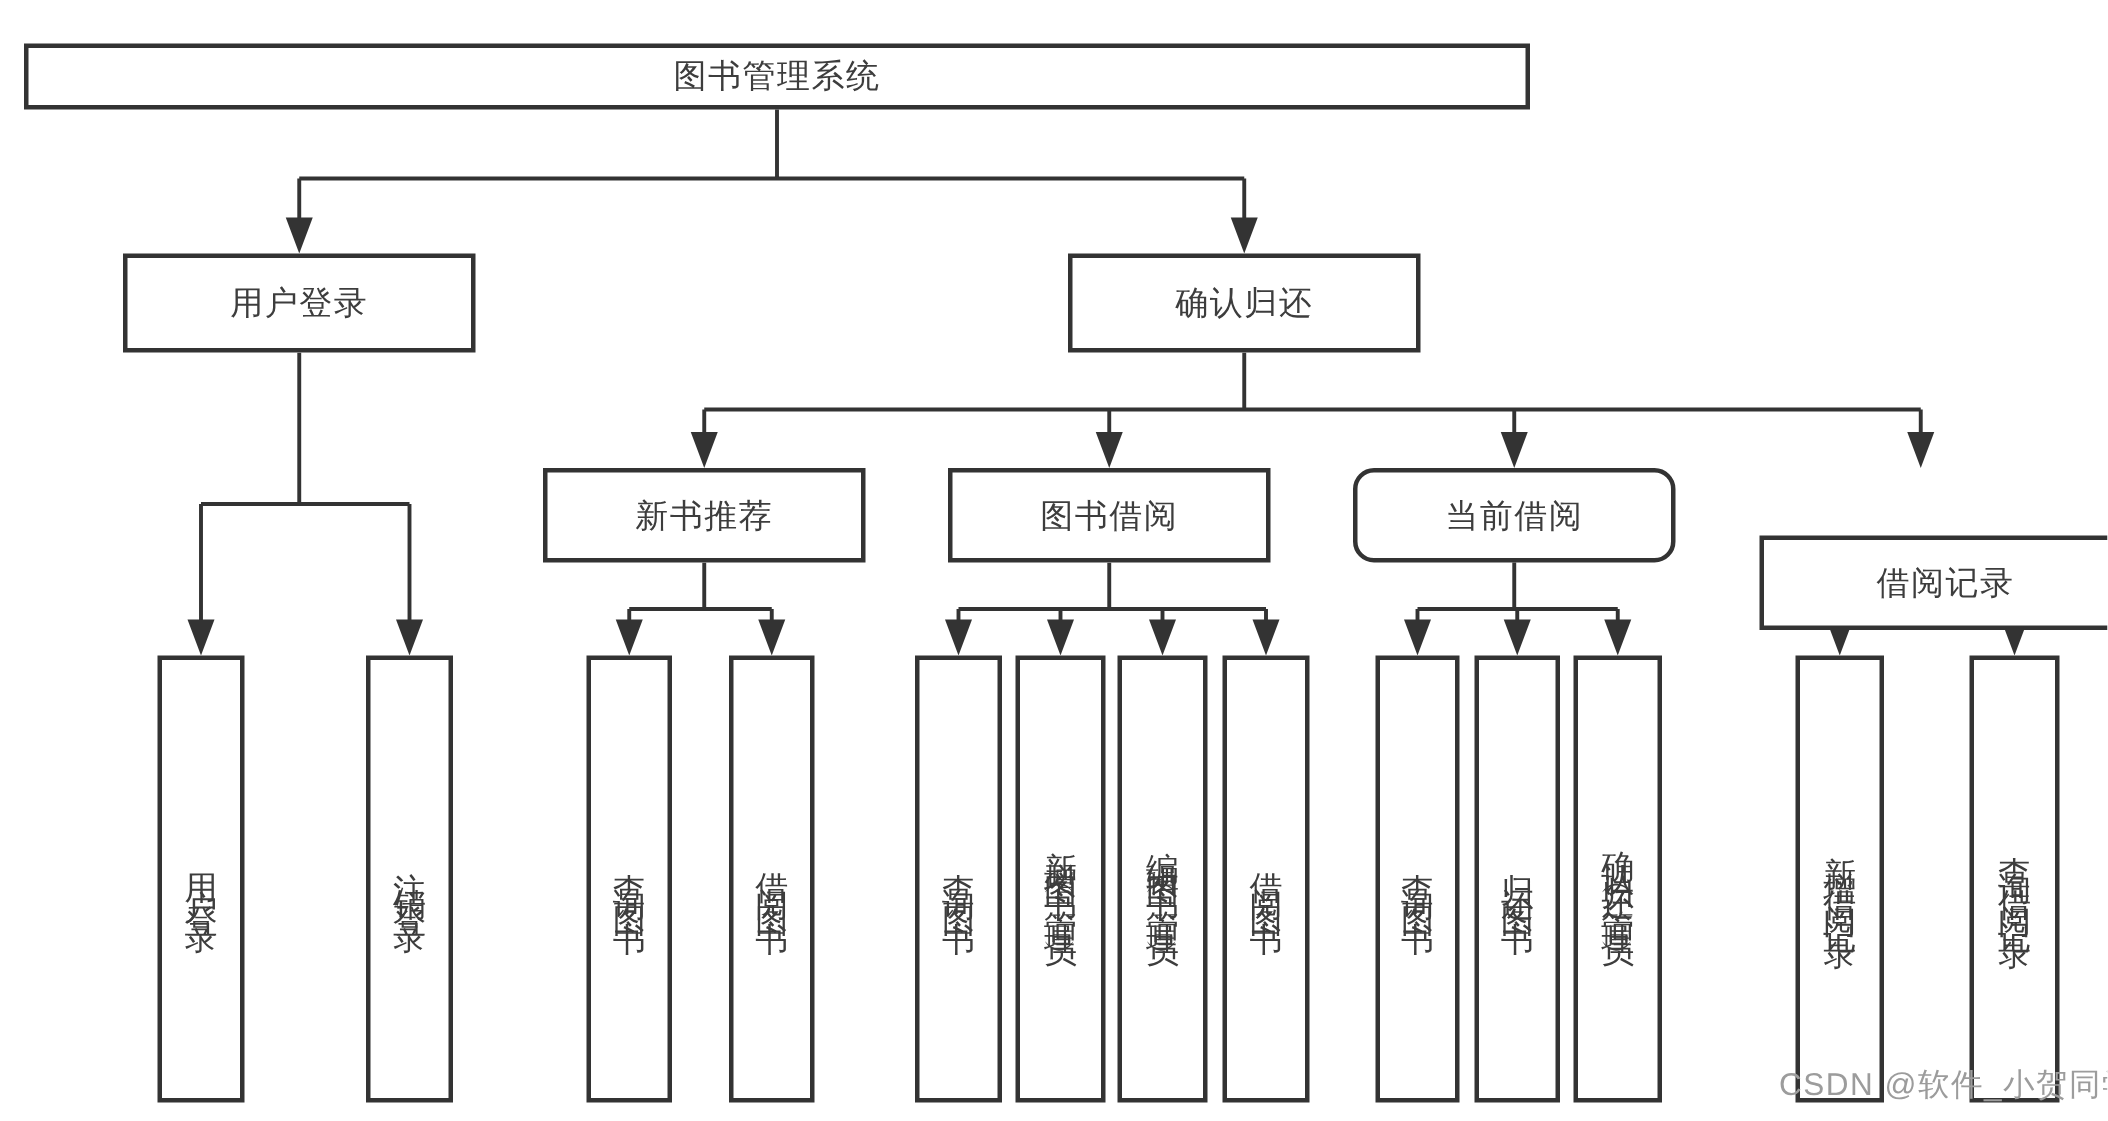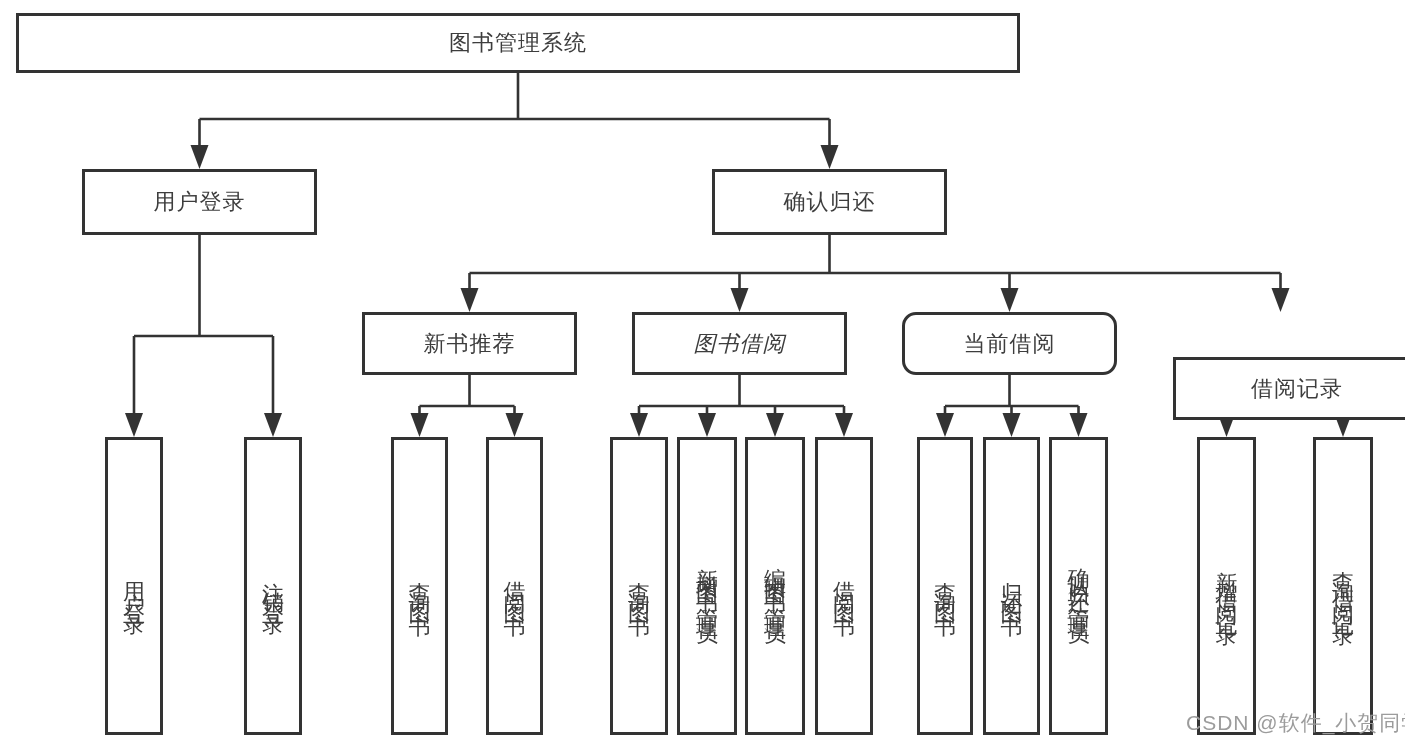--- a/index.html
+++ b/index.html
@@ -95,27 +95,27 @@
       <polygon fill="#333333" stroke="none" points="1069.5,413 1087.5,413 1078.5,437"></polygon>
     </g>
 
     <g>
       <path d="M1280.5 375 V406 M1226.5 406 H1343 M1226.5 406 V418 M1343 406 V418"></path>
       <polygon fill="#333333" stroke="none" points="1217.5,413 1235.5,413 1226.5,437"></polygon>
       <polygon fill="#333333" stroke="none" points="1334,413 1352,413 1343,437"></polygon>
     </g>
   </svg>
 
-  <div class="box" style="left:16px; top:13px; width:1004px; height:60px;">图书管理系统</div>
+  <div class="box" style="left:16px; top:29px; width:1004px; height:44px;">图书管理系统</div>
 
   <div class="box" style="left:82px; top:169px; width:235px; height:66px;">用户登录</div>
   <div class="box" style="left:712px; top:169px; width:235px; height:66px;">确认归还</div>
 
   <div class="box" style="left:362px; top:312px; width:215px; height:63px;text-align:right;">新书推荐</div>
-  <div class="box" style="left:632px; top:312px; width:215px; height:63px;font-style:italic;">图书借阅</div>
+  <div class="box" style="left:632px; top:312px; width:215px; height:63px;">图书借阅</div>
   <div class="box" style="left:902px; top:312px; width:215px; height:63px;border-radius:14px;">当前借阅</div>
   <div class="box" style="left:1173px; top:312px; width:248px; height:63px;margin-top:45px;">借阅记录</div>
 
   <div class="box vbox" style="left:105px; top:437px; width:58px; height:298px;">用户登录</div>
   <div class="box vbox" style="left:244px; top:437px; width:58px; height:298px;">注销登录</div>
 
   <div class="box vbox" style="left:391px; top:437px; width:57px; height:298px;">查询图书</div>
   <div class="box vbox" style="left:486px; top:437px; width:57px; height:298px;">借阅图书</div>
 
   <div class="box vbox" style="left:610px; top:437px; width:58px; height:298px;">查询图书</div>

